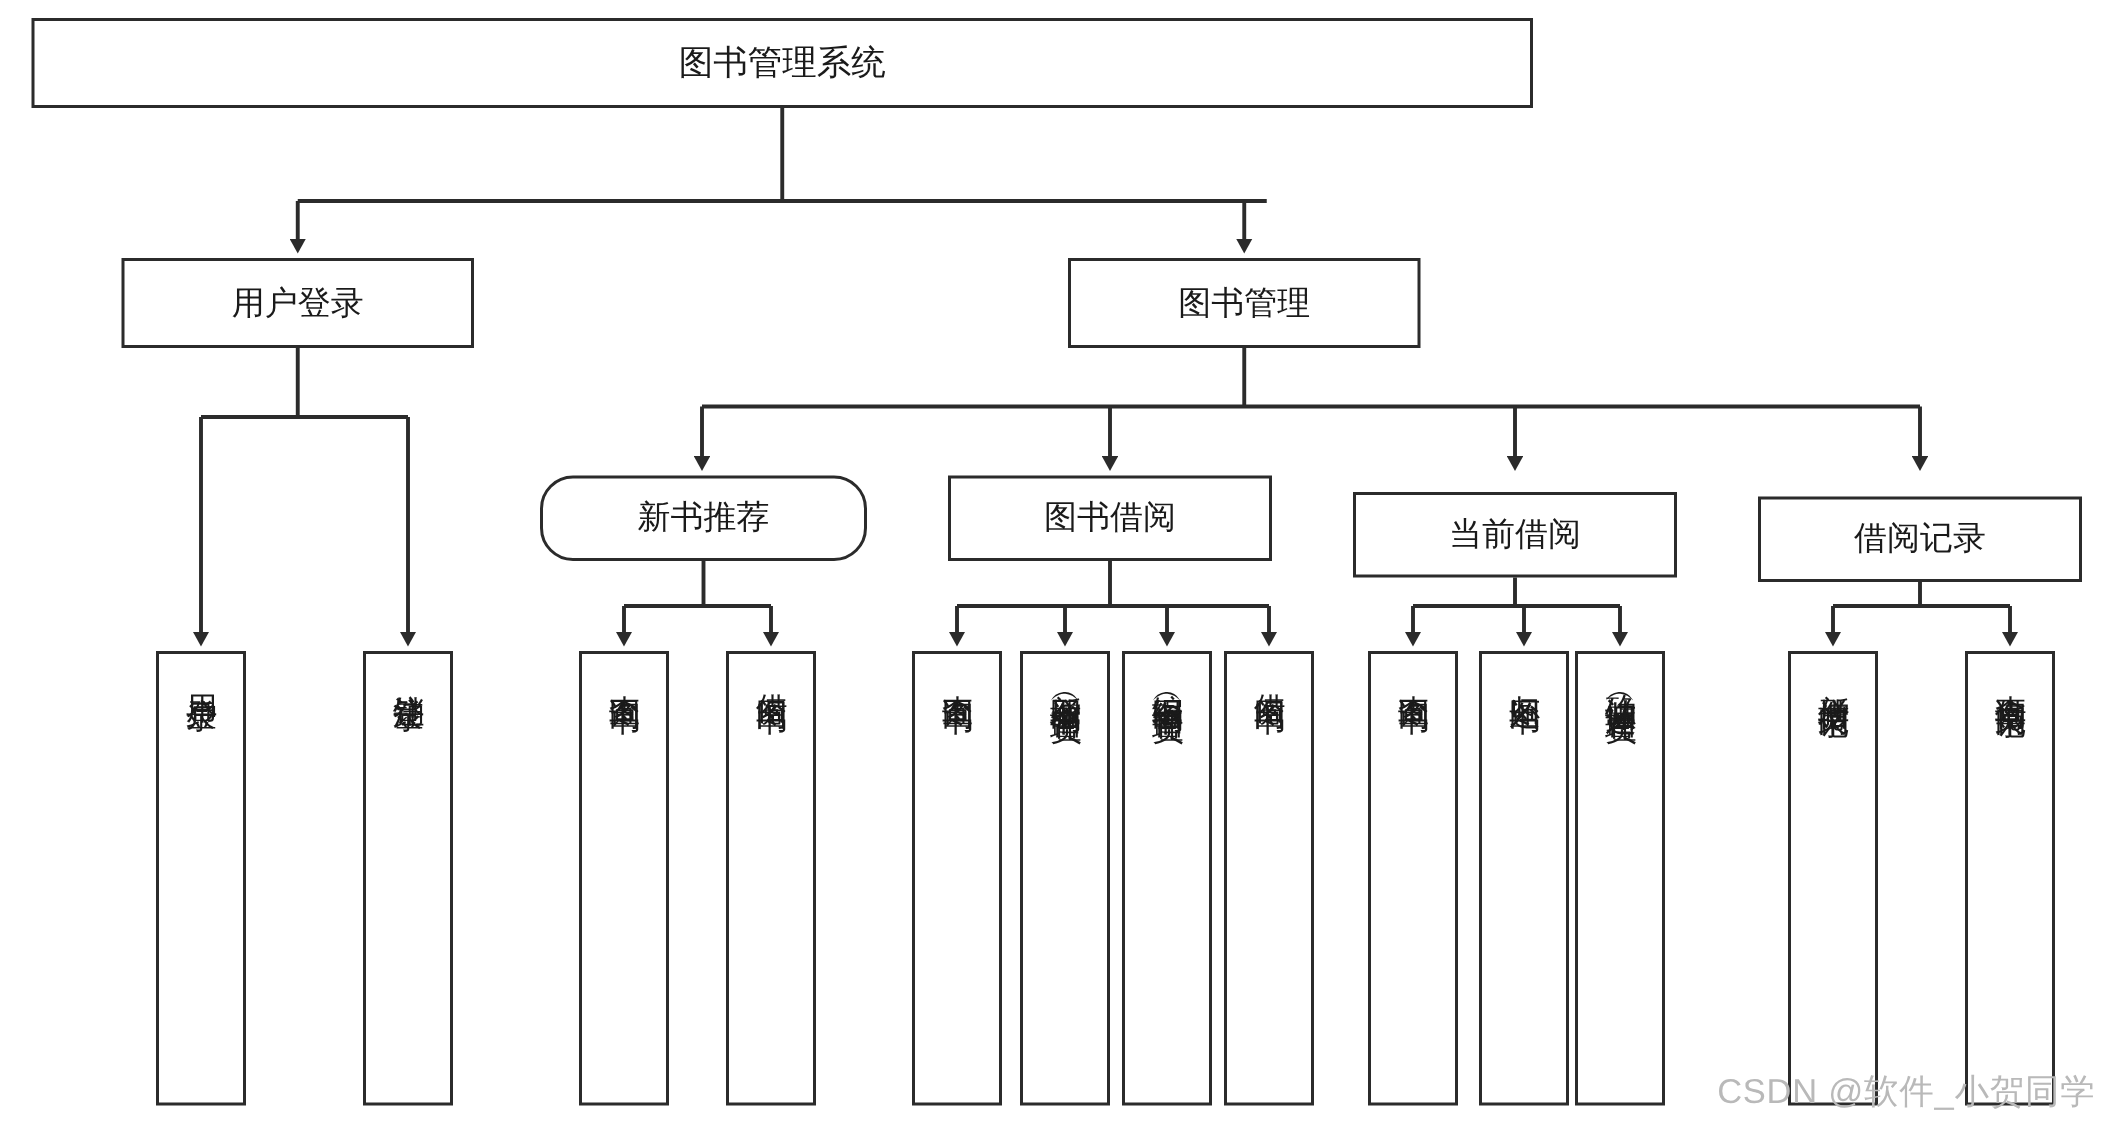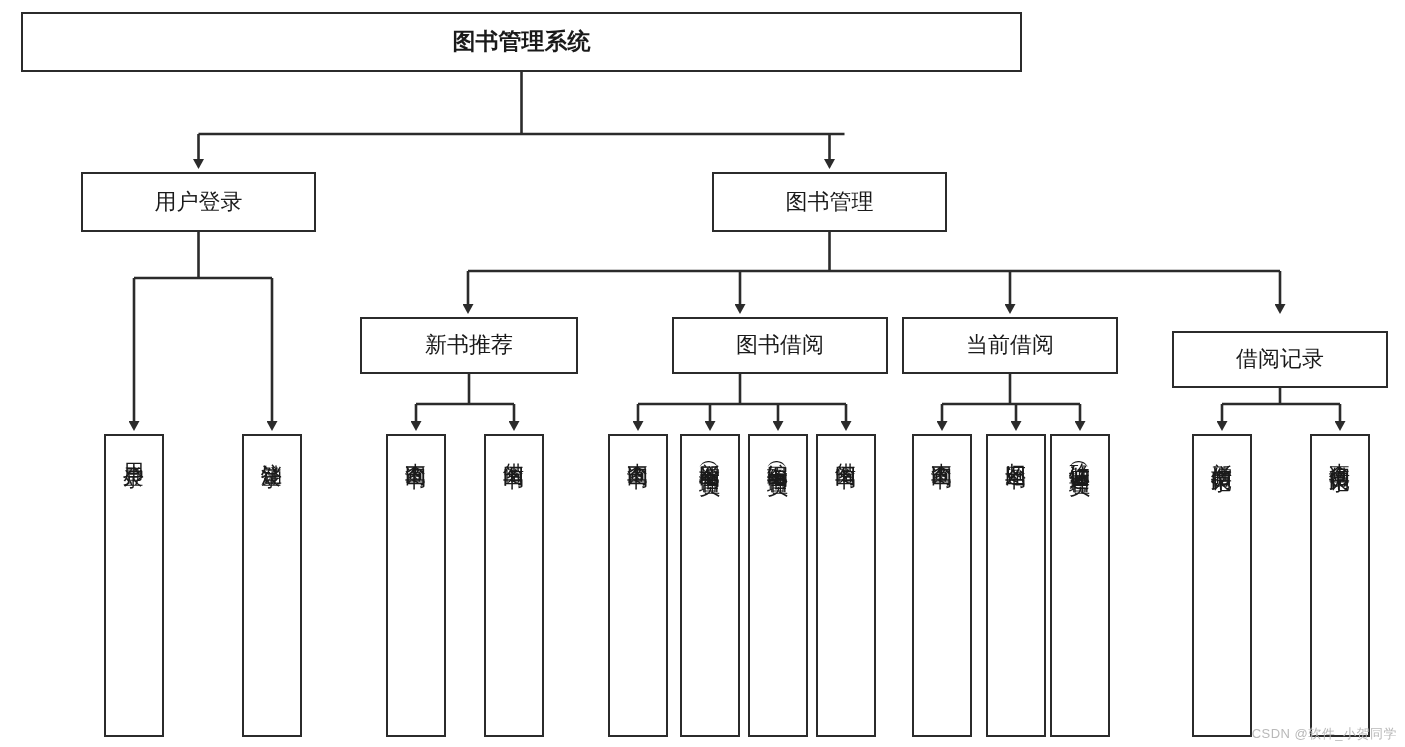--- a/index.html
+++ b/index.html
@@ -61,21 +61,21 @@
     letter-spacing: 2px;
     line-height: 1.0;
   }
   .node.leaf.tall .node-label {
     font-size: 21px;
   }
   #watermark {
     position: absolute;
     right: 8px;
     bottom: 4px;
-    font-size: 13px;
+    font-size: 23px;
     color: #b9b9b9;
     z-index: 5;
     white-space: nowrap;
     letter-spacing: 0.5px;
   }
 </style>
 </head>
 <body>
 
 <div id="canvas">
@@ -123,38 +123,38 @@
       <path d="M1016,404 L1016,422" marker-end="url(#arrow)"></path>
       <path d="M1080,404 L1080,422" marker-end="url(#arrow)"></path>
 
       <path d="M1280,374 L1280,404"></path>
       <path d="M1222,404 L1340,404"></path>
       <path d="M1222,404 L1222,422" marker-end="url(#arrow)"></path>
       <path d="M1340,404 L1340,422" marker-end="url(#arrow)"></path>
     </g>
   </svg>
 
-  <div class="node root" style="left:21px; top:12px; width:1001px; height:60px;font-weight:bold;">
+  <div class="node root" style="left:21px; top:12px; width:1001px; height:60px;">
     <span class="node-label">图书管理系统</span>
   </div>
 
   <div class="node level1" style="left:81px; top:172px; width:235px; height:60px;">
     <span class="node-label">用户登录</span>
   </div>
   <div class="node level1" style="left:712px; top:172px; width:235px; height:60px;justify-content:center;">
     <span class="node-label">图书管理</span>
   </div>
 
-  <div class="node level2" style="left:360px; top:317px; width:218px; height:57px;">
+  <div class="node level2" style="left:360px; top:317px; width:218px; height:57px;border-radius:22px;">
     <span class="node-label">新书推荐</span>
   </div>
-  <div class="node level2" style="left:632px; top:317px; width:216px; height:57px;margin-left:40px;">
+  <div class="node level2" style="left:632px; top:317px; width:216px; height:57px;">
     <span class="node-label">图书借阅</span>
   </div>
-  <div class="node level2" style="left:902px; top:317px; width:216px; height:57px;">
+  <div class="node level2" style="left:902px; top:328px; width:216px; height:57px;">
     <span class="node-label">当前借阅</span>
   </div>
   <div class="node level2" style="left:1172px; top:331px; width:216px; height:57px;">
     <span class="node-label">借阅记录</span>
   </div>
 
   <div class="node leaf" style="left:104px; top:434px; width:60px; height:303px;">
     <span class="node-label">用户登录</span>
   </div>
   <div class="node leaf" style="left:242px; top:434px; width:60px; height:303px;">

